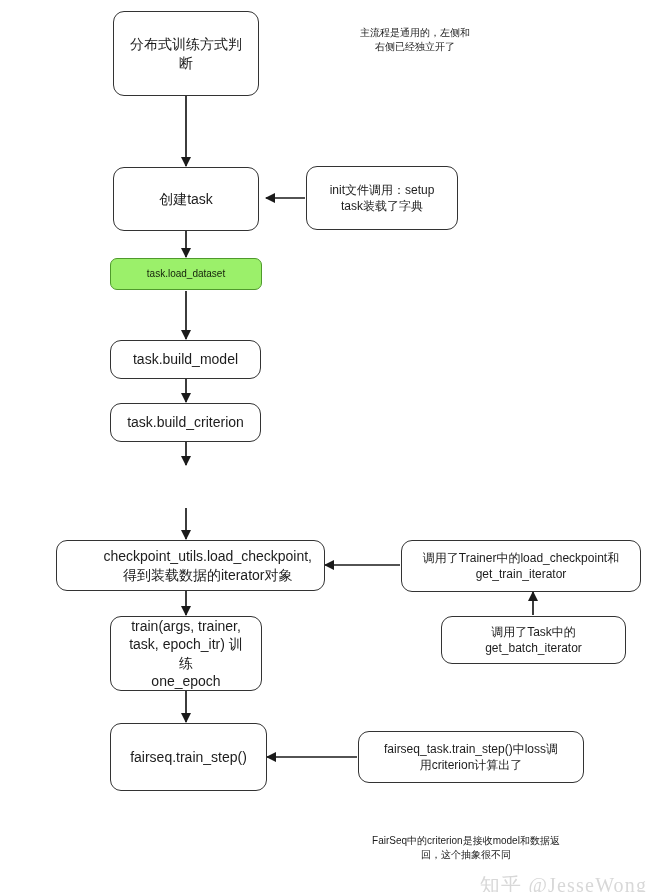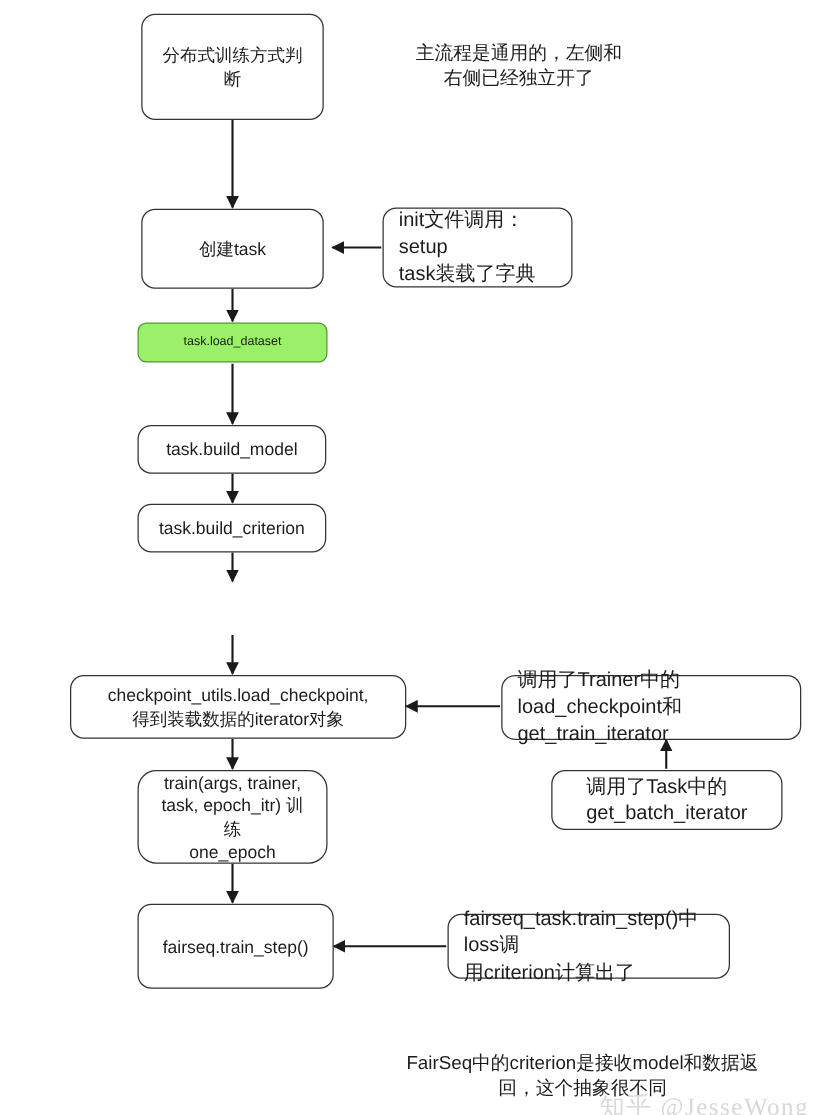--- a/index.html
+++ b/index.html
@@ -46,31 +46,31 @@
   .node.highlight {
     background: #9bf06a;
     border: 1.6px solid #4f9a2c;
     border-radius: 7px;
     font-size: 10px;
     color: #14210a;
   }
   .note {
     position: absolute;
     box-sizing: border-box;
-    text-align: left;
+    text-align: center;
     line-height: 1.34;
-    font-size: 16px;
+    font-size: 12px;
     color: #1c1c1c;
     white-space: pre-line;
   }
   .free-text {
     position: absolute;
     text-align: center;
     line-height: 1.38;
-    font-size: 15px;
+    font-size: 10px;
     color: #1c1c1c;
     white-space: pre-line;
   }
   .watermark {
     position: absolute;
     font-size: 20px;
     color: #d8d8d8;
     letter-spacing: 1.2px;
     white-space: pre;
     font-family: "Liberation Serif", "DejaVu Serif", serif;
@@ -117,26 +117,26 @@
 
   <div class="node" style="left:110px; top:340px; width:151px; height:39px;">
     <span>task.build_model</span>
   </div>
 
   <div class="node" style="left:110px; top:403px; width:151px; height:39px;">
     <span>task.build_criterion</span>
   </div>
 
 
-  <div class="node" style="left:56px; top:540px; width:269px; height:51px;">
+  <div class="node" style="left:56px; top:540px; width:269px; height:51px;justify-content:flex-end;">
     <span>checkpoint_utils.load_checkpoint,
 得到装载数据的iterator对象</span>
   </div>
 
-  <div class="node" style="left:110px; top:616px; width:152px; height:75px;border-radius:15px;">
+  <div class="node" style="left:110px; top:616px; width:152px; height:75px;">
     <span>train(args, trainer,
 task, epoch_itr) 训练
 one_epoch</span>
   </div>
 
   <div class="node" style="left:110px; top:723px; width:157px; height:68px;">
     <span>fairseq.train_step()</span>
   </div>
 
   <div class="node note" style="left:306px; top:166px; width:152px; height:64px;">

